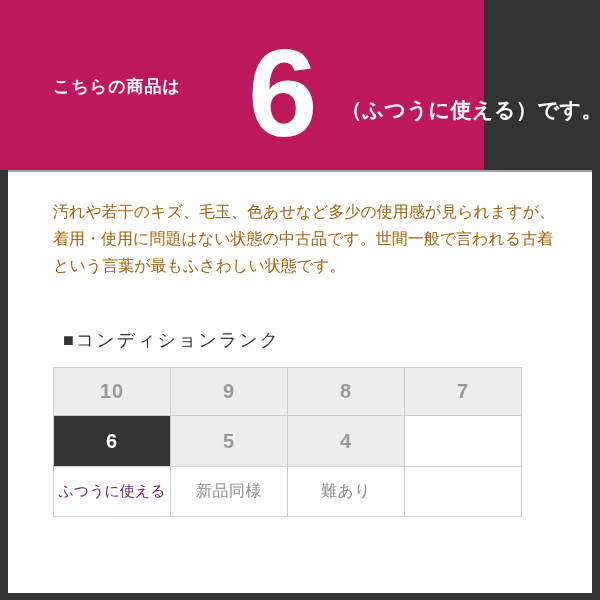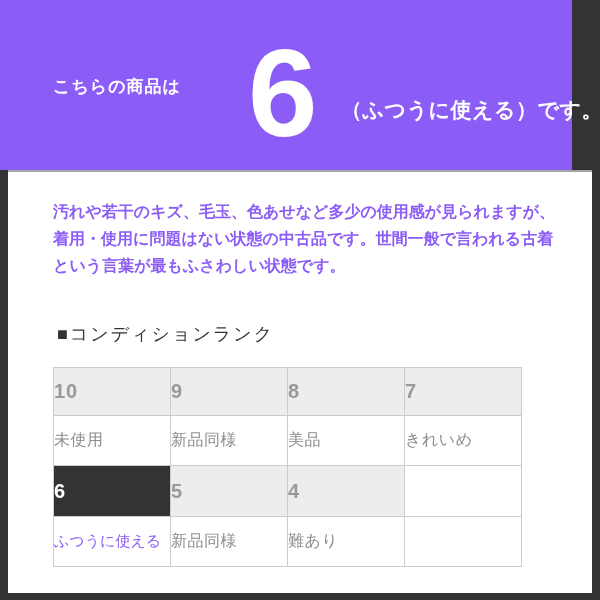--- a/index.html
+++ b/index.html
@@ -12,22 +12,22 @@
     position: relative;
     background: #333333;
     font-family: "Liberation Sans", "DejaVu Sans", sans-serif;
     overflow: hidden;
   }
 
   
   .banner {
     position: absolute;
     left: 0; top: 0;
-    width: 572px; height: 170px;
-    background: #8b5cf6;
+    width: 484px; height: 170px;
+    background: #be185d;
     text-decoration: underline;
   }
   .banner-intro {
     position: absolute;
     left: 53px; top: 74px;
     color: #ffffff;
     font-size: 17px;
     font-weight: bold;
     line-height: 26px;
     letter-spacing: 1px;
@@ -57,47 +57,47 @@
     left: 8px; right: 8px;
     top: 170px; bottom: 7px;
     background: #ffffff;
     border-top: 2px solid #a3a3a3;
   }
   .desc {
     position: absolute;
     left: 45px; top: 26px;
     width: 508px;
     margin: 0;
-    color: #8b5cf6;
+    color: #a16207;
     font-size: 16px;
     line-height: 27px;
     letter-spacing: 0px;
-    font-weight: bold;
   }
   .section-heading {
     position: absolute;
     left: 45px; top: 146px;
-    margin: 4px;
+    margin: 10px;
     color: #333333;
     font-size: 18px;
     font-weight: normal;
     letter-spacing: 2px;
     white-space: nowrap;
   }
 
   
   table.rank-table {
     position: absolute;
     left: 45px; top: 195px;
     width: 464px;
     border-collapse: collapse;
     table-layout: fixed;
   }
   table.rank-table td {
     width: 116px;
+    text-align: center;
     vertical-align: middle;
     border: 1px solid #cccccc;
     padding: 0;
   }
   tr.row-num-top td { height: 47px; }
   tr.row-lbl-top td { height: 49px; }
   tr.row-num-bot td { height: 50px; }
   tr.row-lbl-bot td { height: 49px; }
 
   td.num {
@@ -114,21 +114,21 @@
     letter-spacing: 0.5px;
   }
   td.current-num {
     background: #333333;
     color: #ffffff;
     border-left: 3px solid #333333;
     border-right: 3px solid #333333;
     border-top: 3px solid #333333;
   }
   td.current-lbl {
-    color: #8b5cf6;
+    color: #701a75;
     font-size: 15px;
     letter-spacing: 0px;
     border-left: 3px solid #333333;
     border-right: 3px solid #333333;
     border-bottom: 3px solid #333333;
   }
   td.empty {
     border: none;
     background: #ffffff;
   }
@@ -150,26 +150,20 @@
   <h2 class="section-heading">■コンディションランク</h2>
 
   <table class="rank-table">
     <tbody>
         <tr class="row-num-top">
       <td class="num">10</td>
       <td class="num">9</td>
       <td class="num">8</td>
       <td class="num">7</td>
     </tr>
-    <tr class="row-lbl-top">
-      <td class="lbl">未使用</td>
-      <td class="lbl">新品同様</td>
-      <td class="lbl">美品</td>
-      <td class="lbl">きれいめ</td>
-    </tr>
     <tr class="row-num-bot">
       <td class="num current-num">6</td>
       <td class="num">5</td>
       <td class="num">4</td>
       <td class="empty"></td>
     </tr>
     <tr class="row-lbl-bot">
       <td class="lbl current-lbl">ふつうに使える</td>
       <td class="lbl">新品同様</td>
       <td class="lbl">難あり</td>

